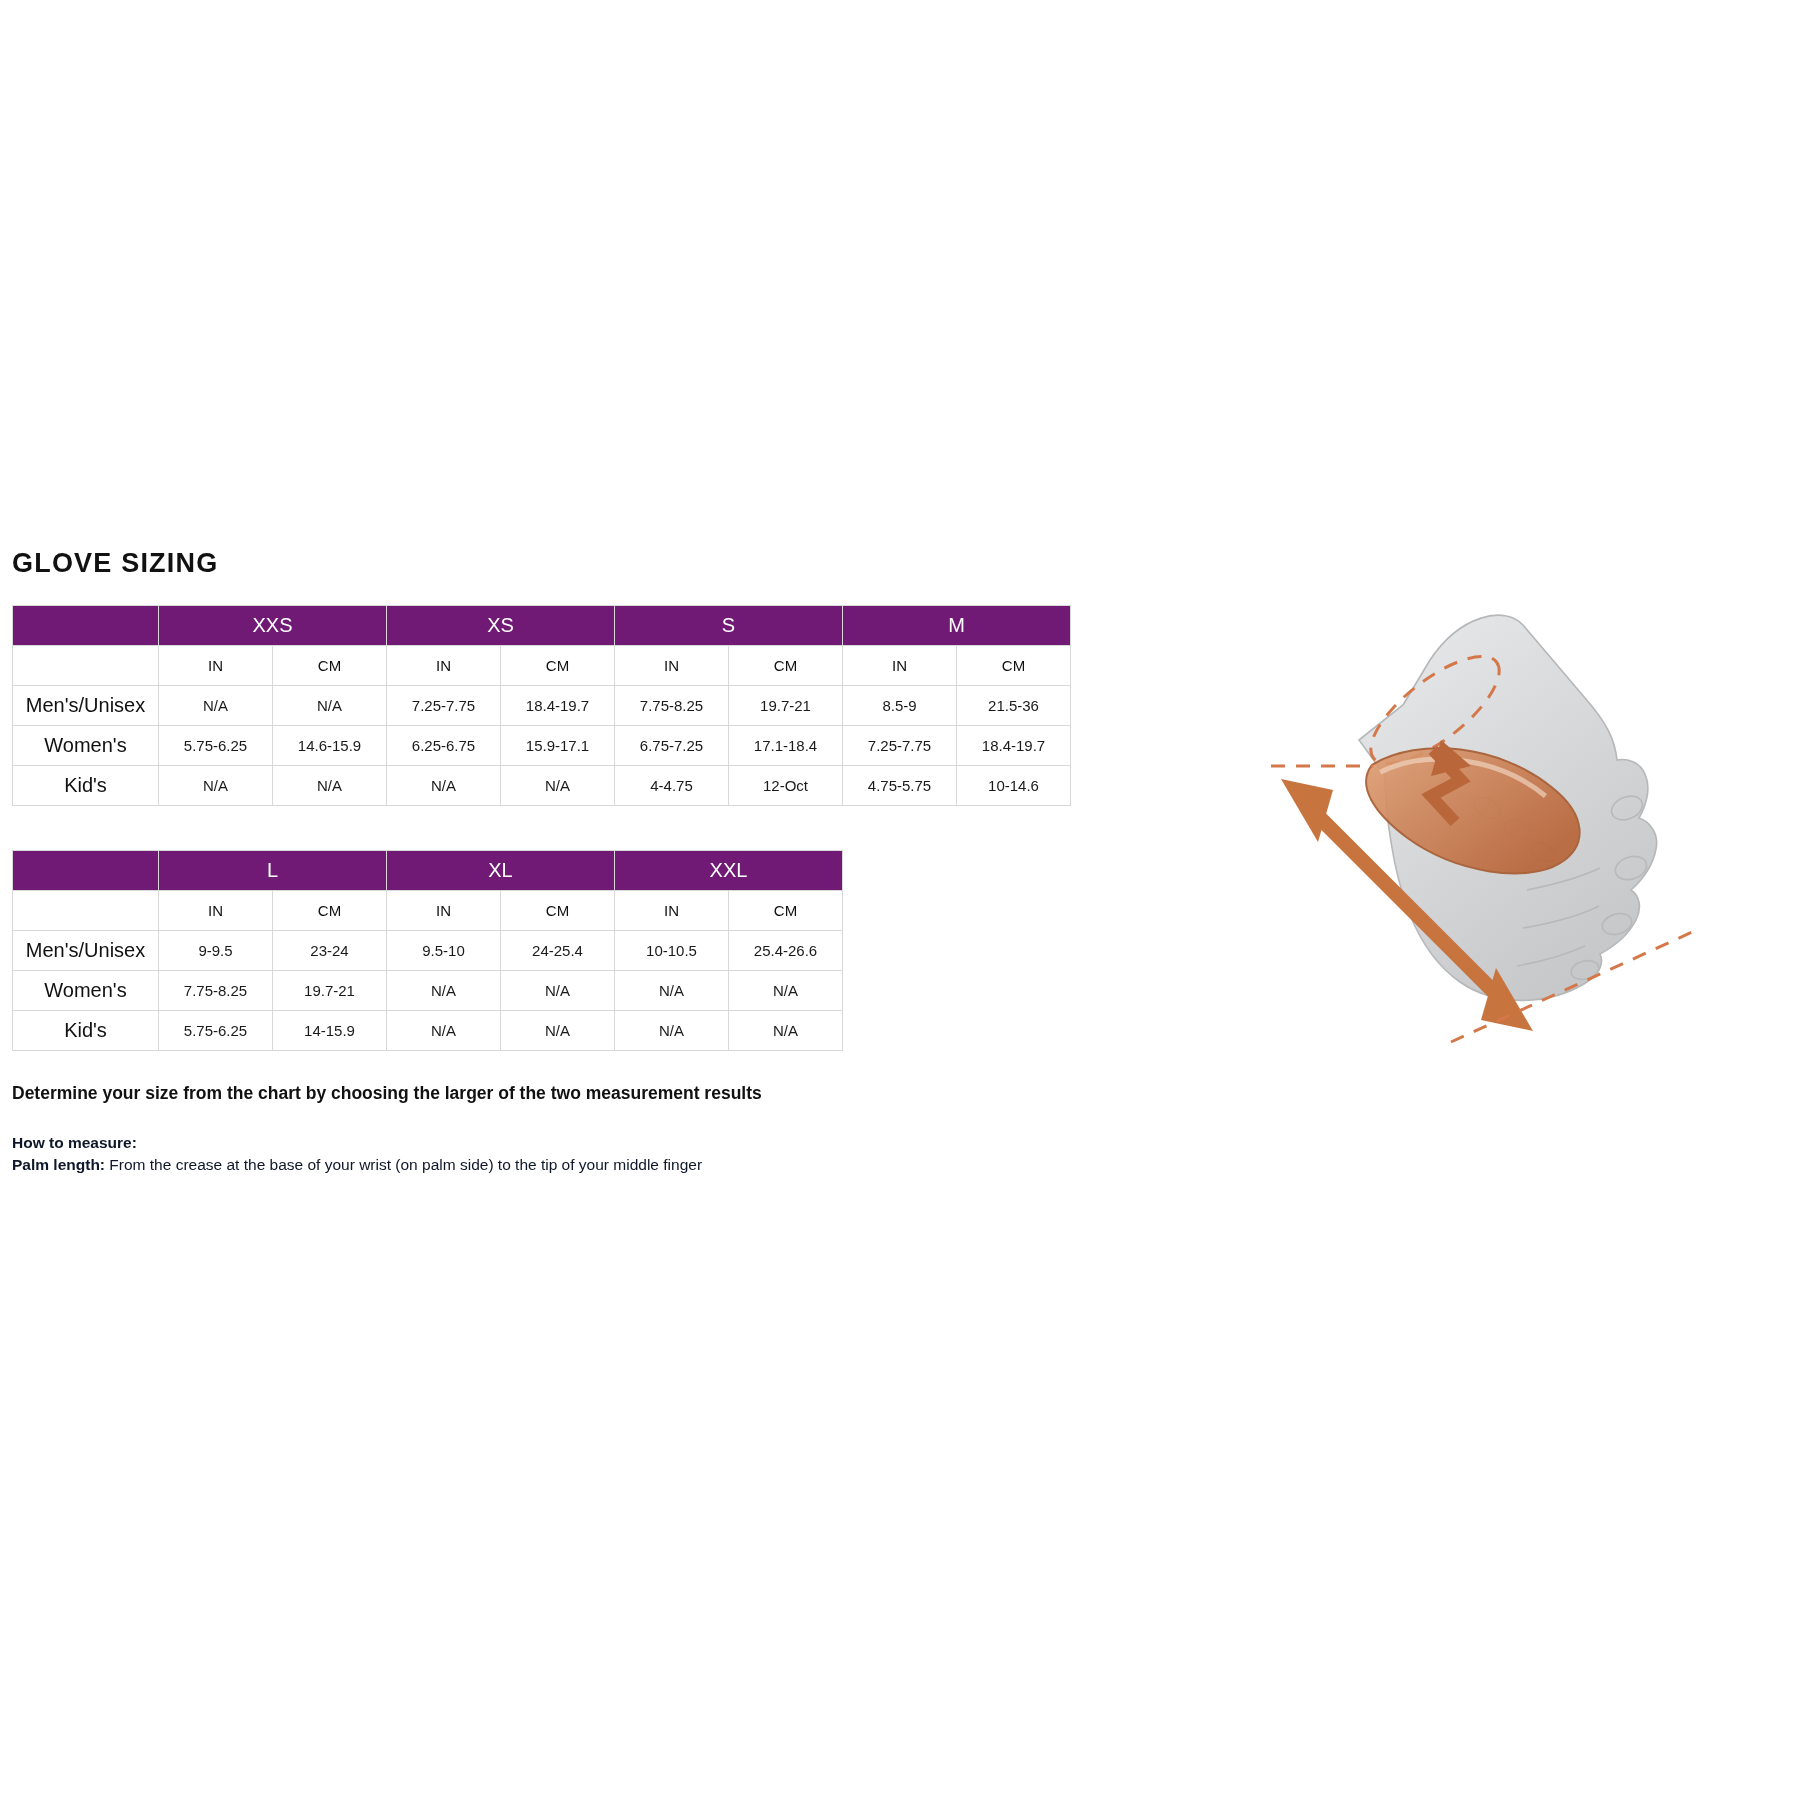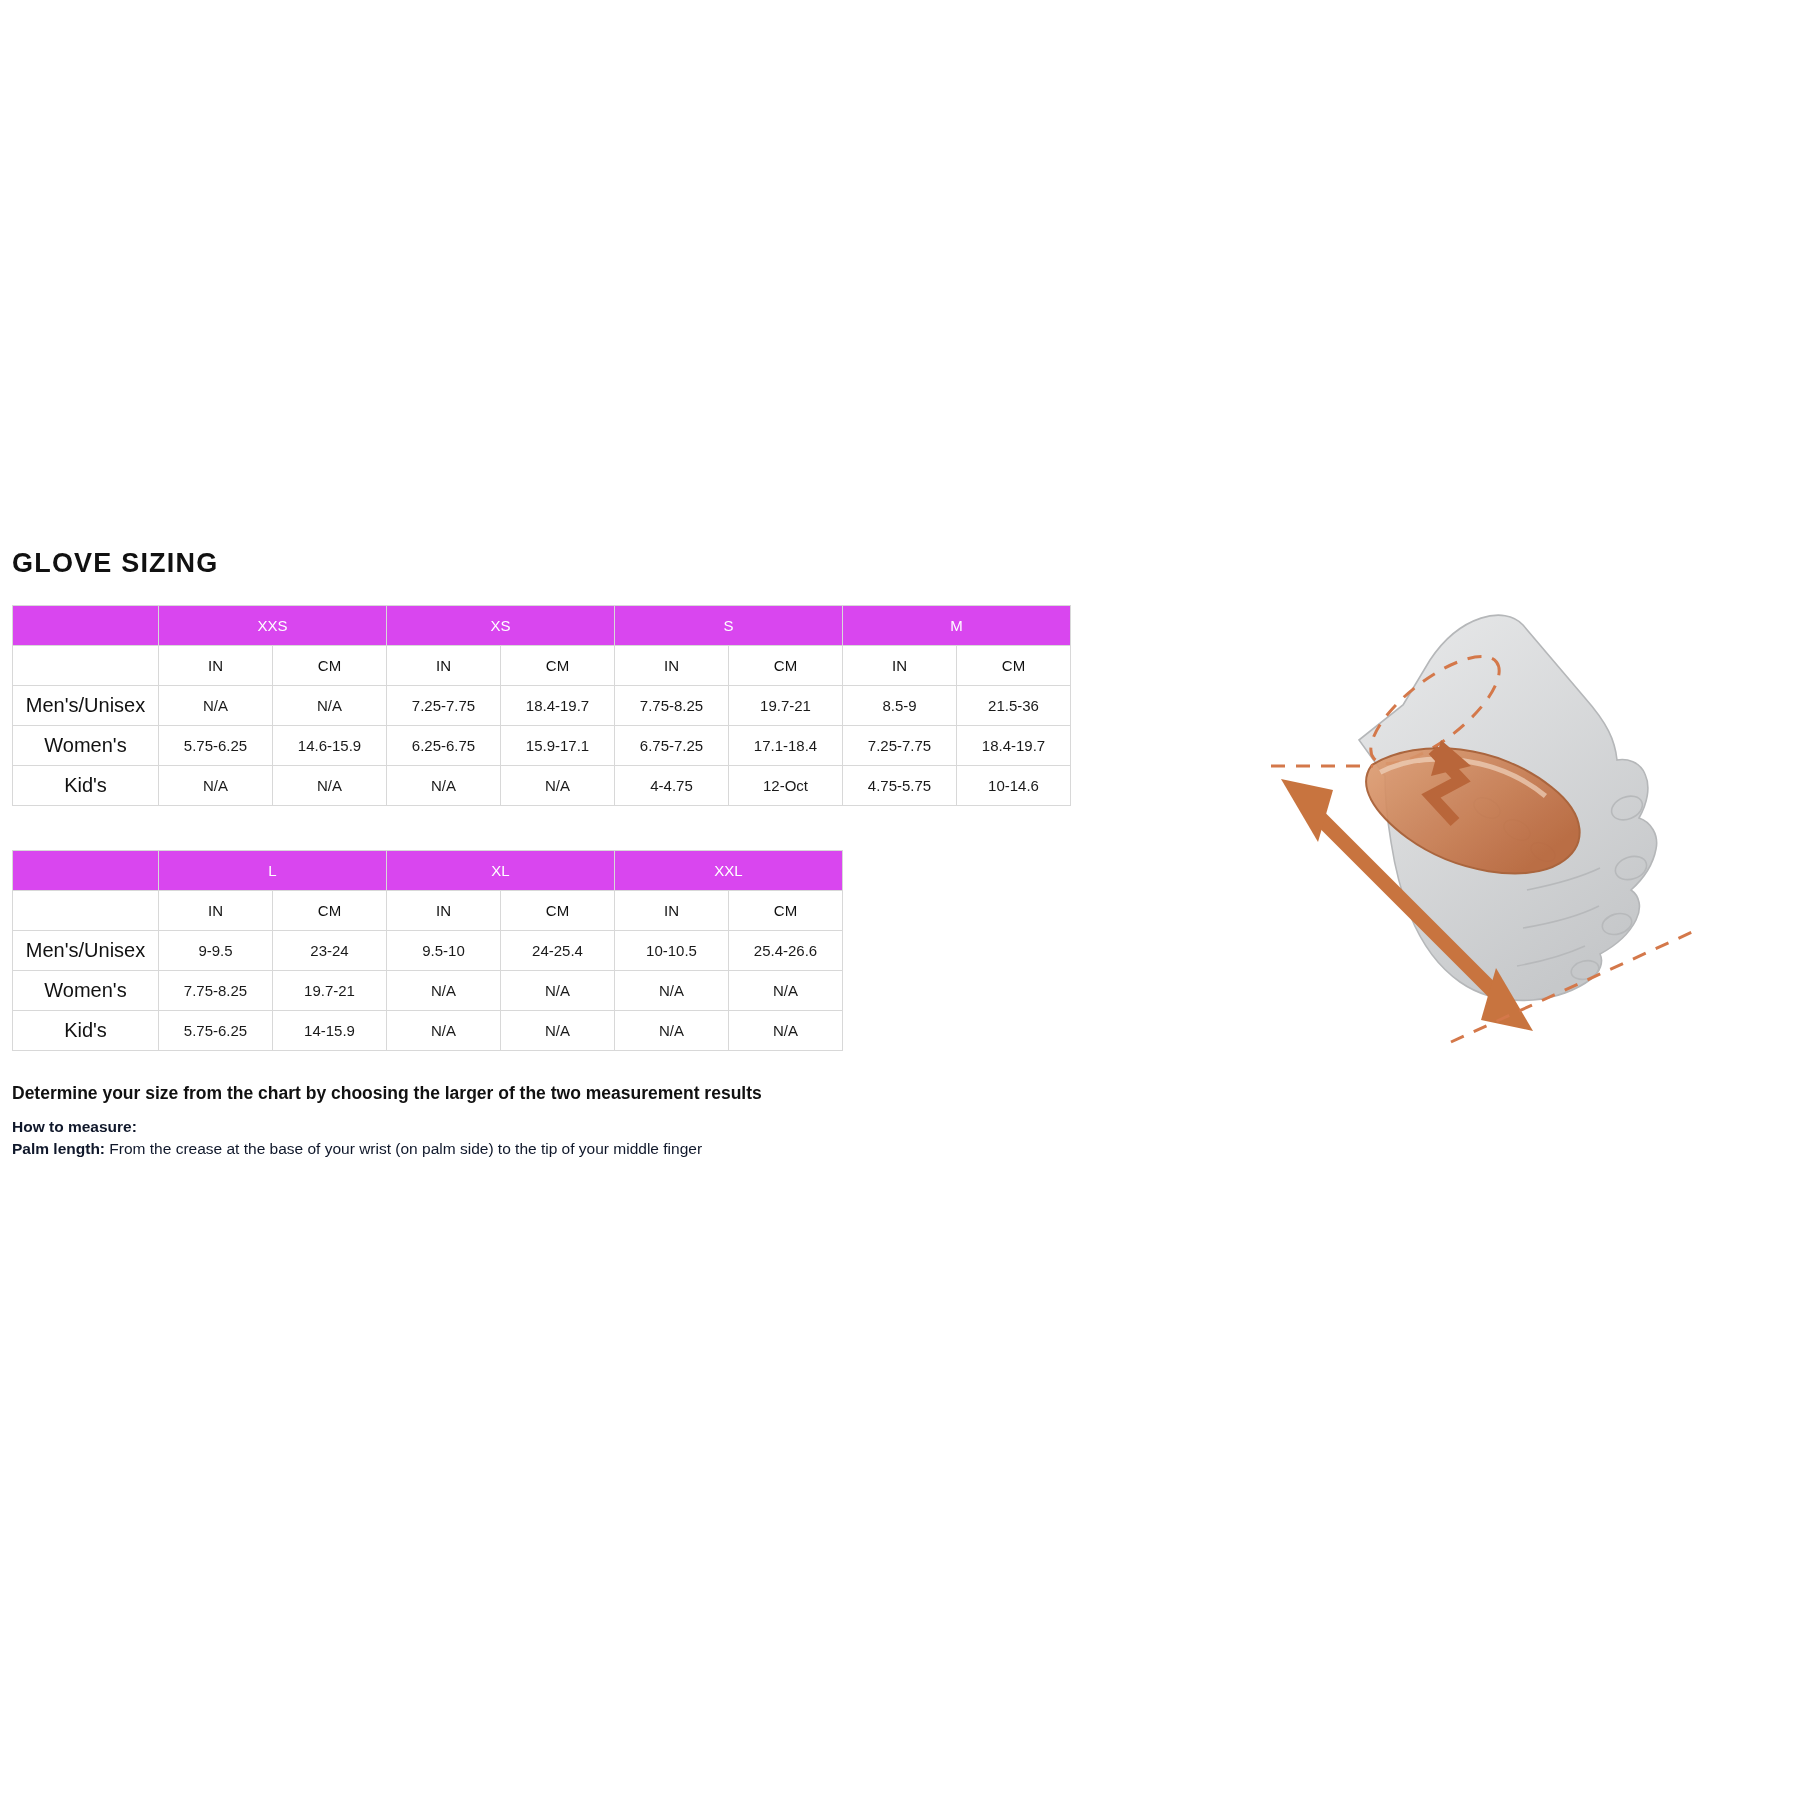--- a/index.html
+++ b/index.html
@@ -43,24 +43,24 @@
   }
   table.size-table td, table.size-table th {
     border: 1px solid #d8d8d8;
     text-align: center;
     padding: 0;
     height: 39px;
     vertical-align: middle;
     font-weight: normal;
   }
   .hdr-row td {
-    background: #d946ef;
+    background: #701a75;
     color: #ffffff;
     font-weight: bold;
-    font-size: 15px;
+    font-size: 20px;
     border: 1px solid #1b1b1b;
     height: 52px;
   }
   .unit-row td {
     font-weight: bold;
     font-size: 15px;
     color: #111;
     height: 36px;
   }
   .row-label {
@@ -76,21 +76,21 @@
   .tbl-gap { height: 44px; }
 
   .footnotes {
     margin-top: 30px;
     line-height: 1.42;
   }
   .foot-main {
     font-size: 17.5px;
     font-weight: bold;
     color: #111;
-    margin-bottom: 10px;
+    margin-bottom: 26px;
   }
   .foot-line {
     font-size: 15.5px;
     color: #0f172a;
   }
   .foot-line b { font-weight: bold; }
 
   .hand-figure {
     position: absolute;
     left: 1255px;

